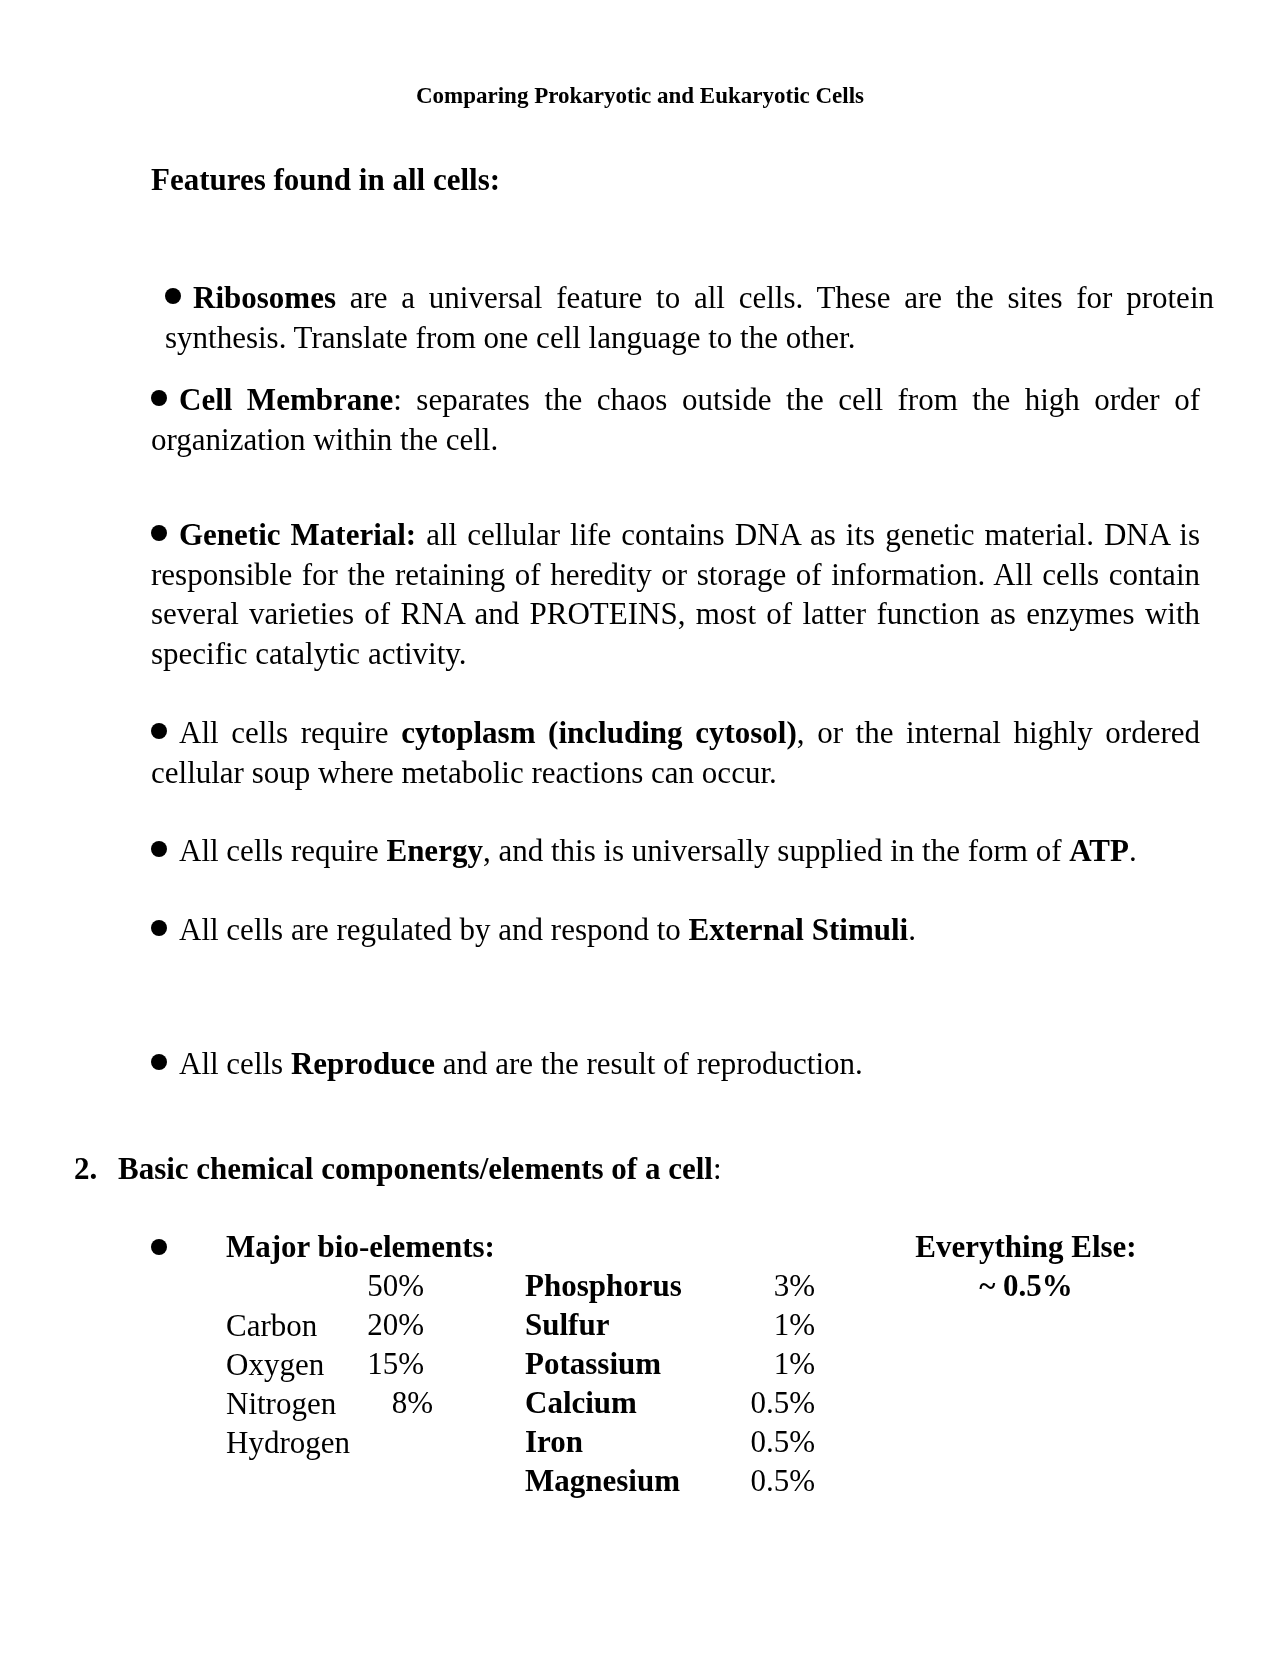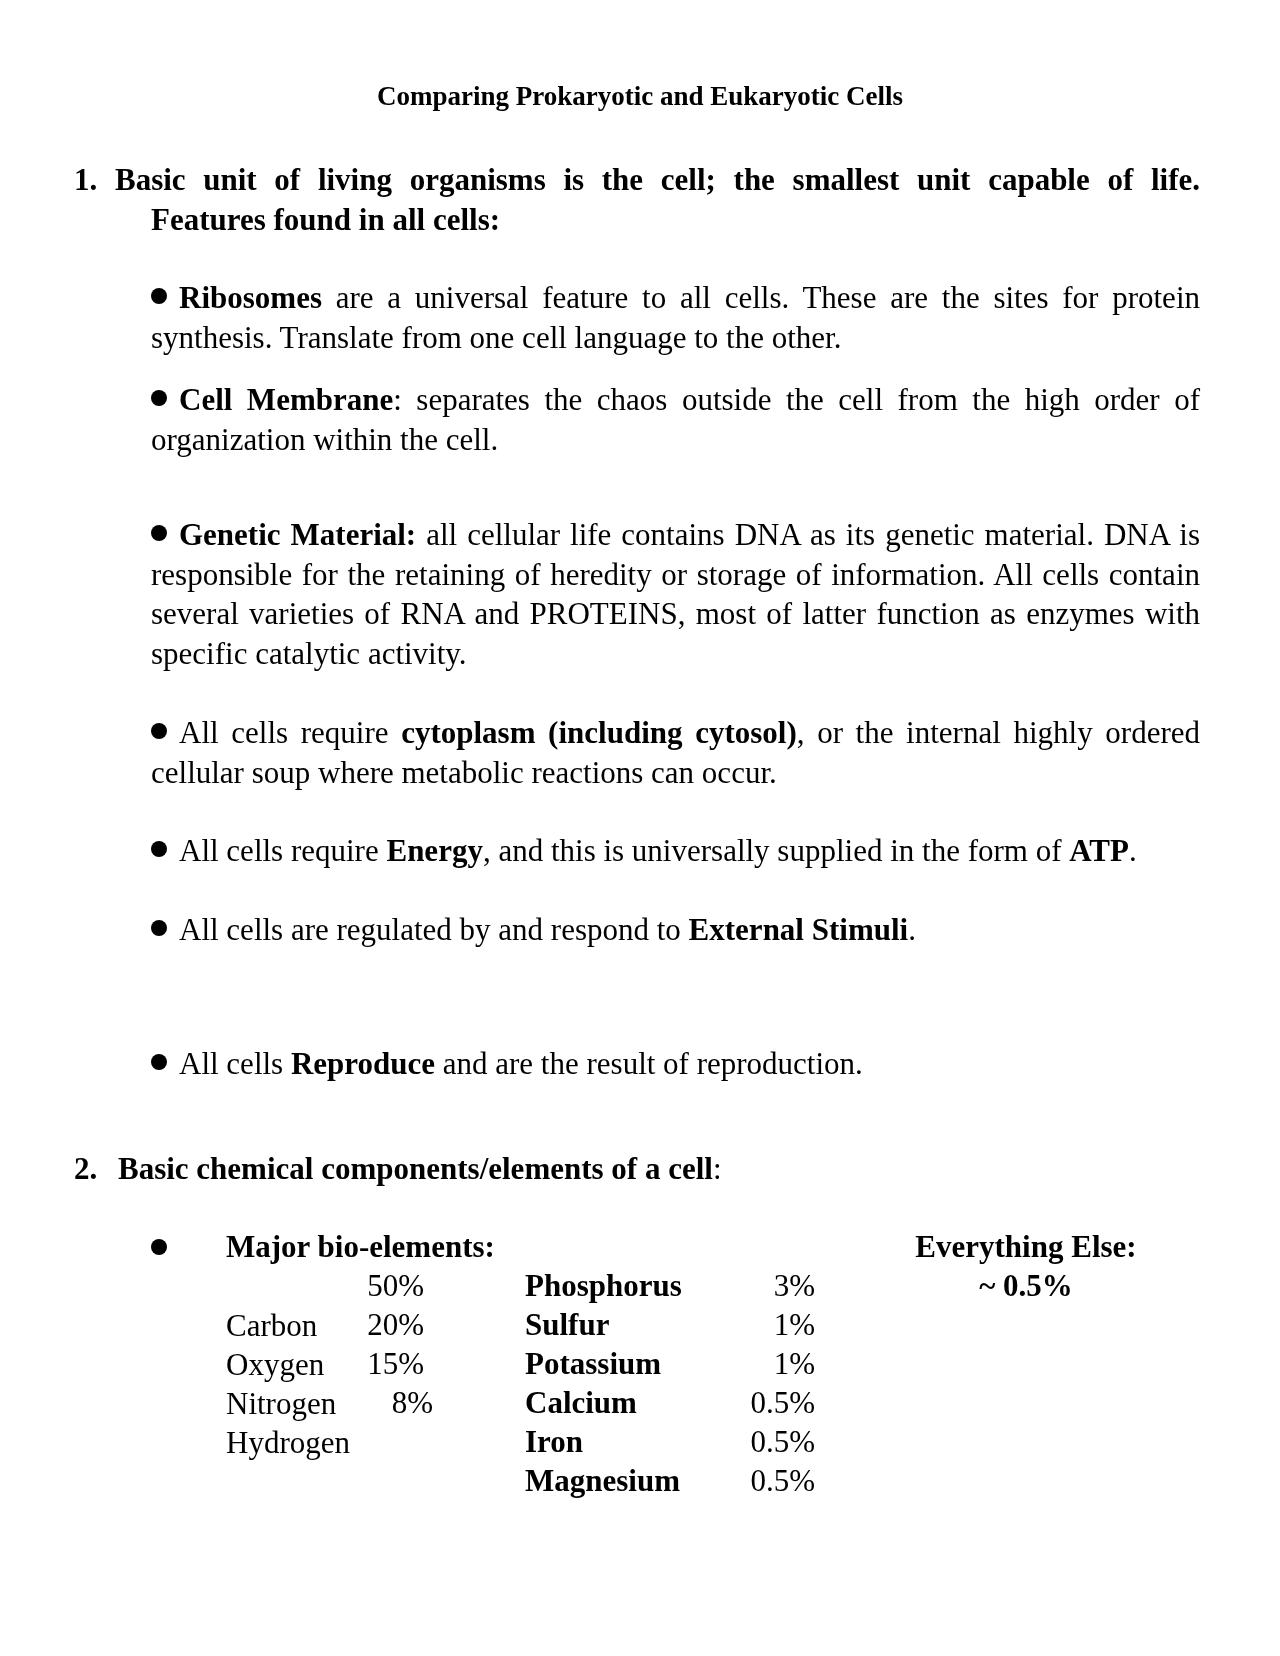--- a/index.html
+++ b/index.html
@@ -21,21 +21,21 @@
       width: 1280px;
       height: 1656px;
     }
     .title {
       position: absolute;
       left: 0;
       width: 1280px;
       top: 74px;
       text-align: center;
       font-weight: bold;
-      font-size: 27px;
+      font-size: 23px;
       line-height: 44px;
       margin: 0;
     }
     .section-heading {
       position: absolute;
       left: 74px;
       width: 1126px;
       font-weight: bold;
       font-size: 31px;
       line-height: 40px;
@@ -68,21 +68,21 @@
     .bullet .dot {
       display: inline-block;
       width: 16px;
       height: 16px;
       border-radius: 50%;
       background: #000;
       margin-right: 12px;
       vertical-align: 4px;
     }
     .bullet b { font-weight: bold; }
-    .b1 { top: 278px; }
+    .b1 { top: 278px; margin-left: 14px; }
     .b2 { top: 380px; }
     .b3 { top: 515px; }
     .b4 { top: 713px; }
     .b5 { top: 831px; }
     .b6 { top: 910px; }
     .b7 { top: 989px; }
     .b8 { top: 1044px; }
 
     .elements {
       position: absolute;
@@ -157,21 +157,20 @@
     }
   </style>
 </head>
 <body>
 
 <div class="page">
 
   <h1 class="title">Comparing Prokaryotic and Eukaryotic Cells</h1>
 
   <div class="section-heading sh1">
-    <span class="line1"><span>1.</span> <span>Basic unit of living organisms is the cell; the smallest unit capable of life.</span></span>
     <span class="line2">Features found in all cells:</span>
   </div>
 
   <p class="bullet b1"><span class="dot"></span><b>Ribosomes</b><span> are a universal feature to all cells. These are the sites for protein synthesis. Translate from one cell language to the other.</span></p>
 
   <p class="bullet b2"><span class="dot"></span><b>Cell Membrane</b><span>: separates the chaos outside the cell from the high order of organization within the cell.</span></p>
 
   <p class="bullet b3"><span class="dot"></span><b>Genetic Material:</b><span> all cellular life contains DNA as its genetic material. DNA is responsible for the retaining of heredity or storage of information. All cells contain several varieties of RNA and PROTEINS, most of latter function as enzymes with specific catalytic activity.</span></p>
 
   <p class="bullet b4"><span class="dot"></span><span>All cells require </span><b>cytoplasm (including cytosol)</b><span>, or the internal highly ordered cellular soup where metabolic reactions can occur.</span></p>

